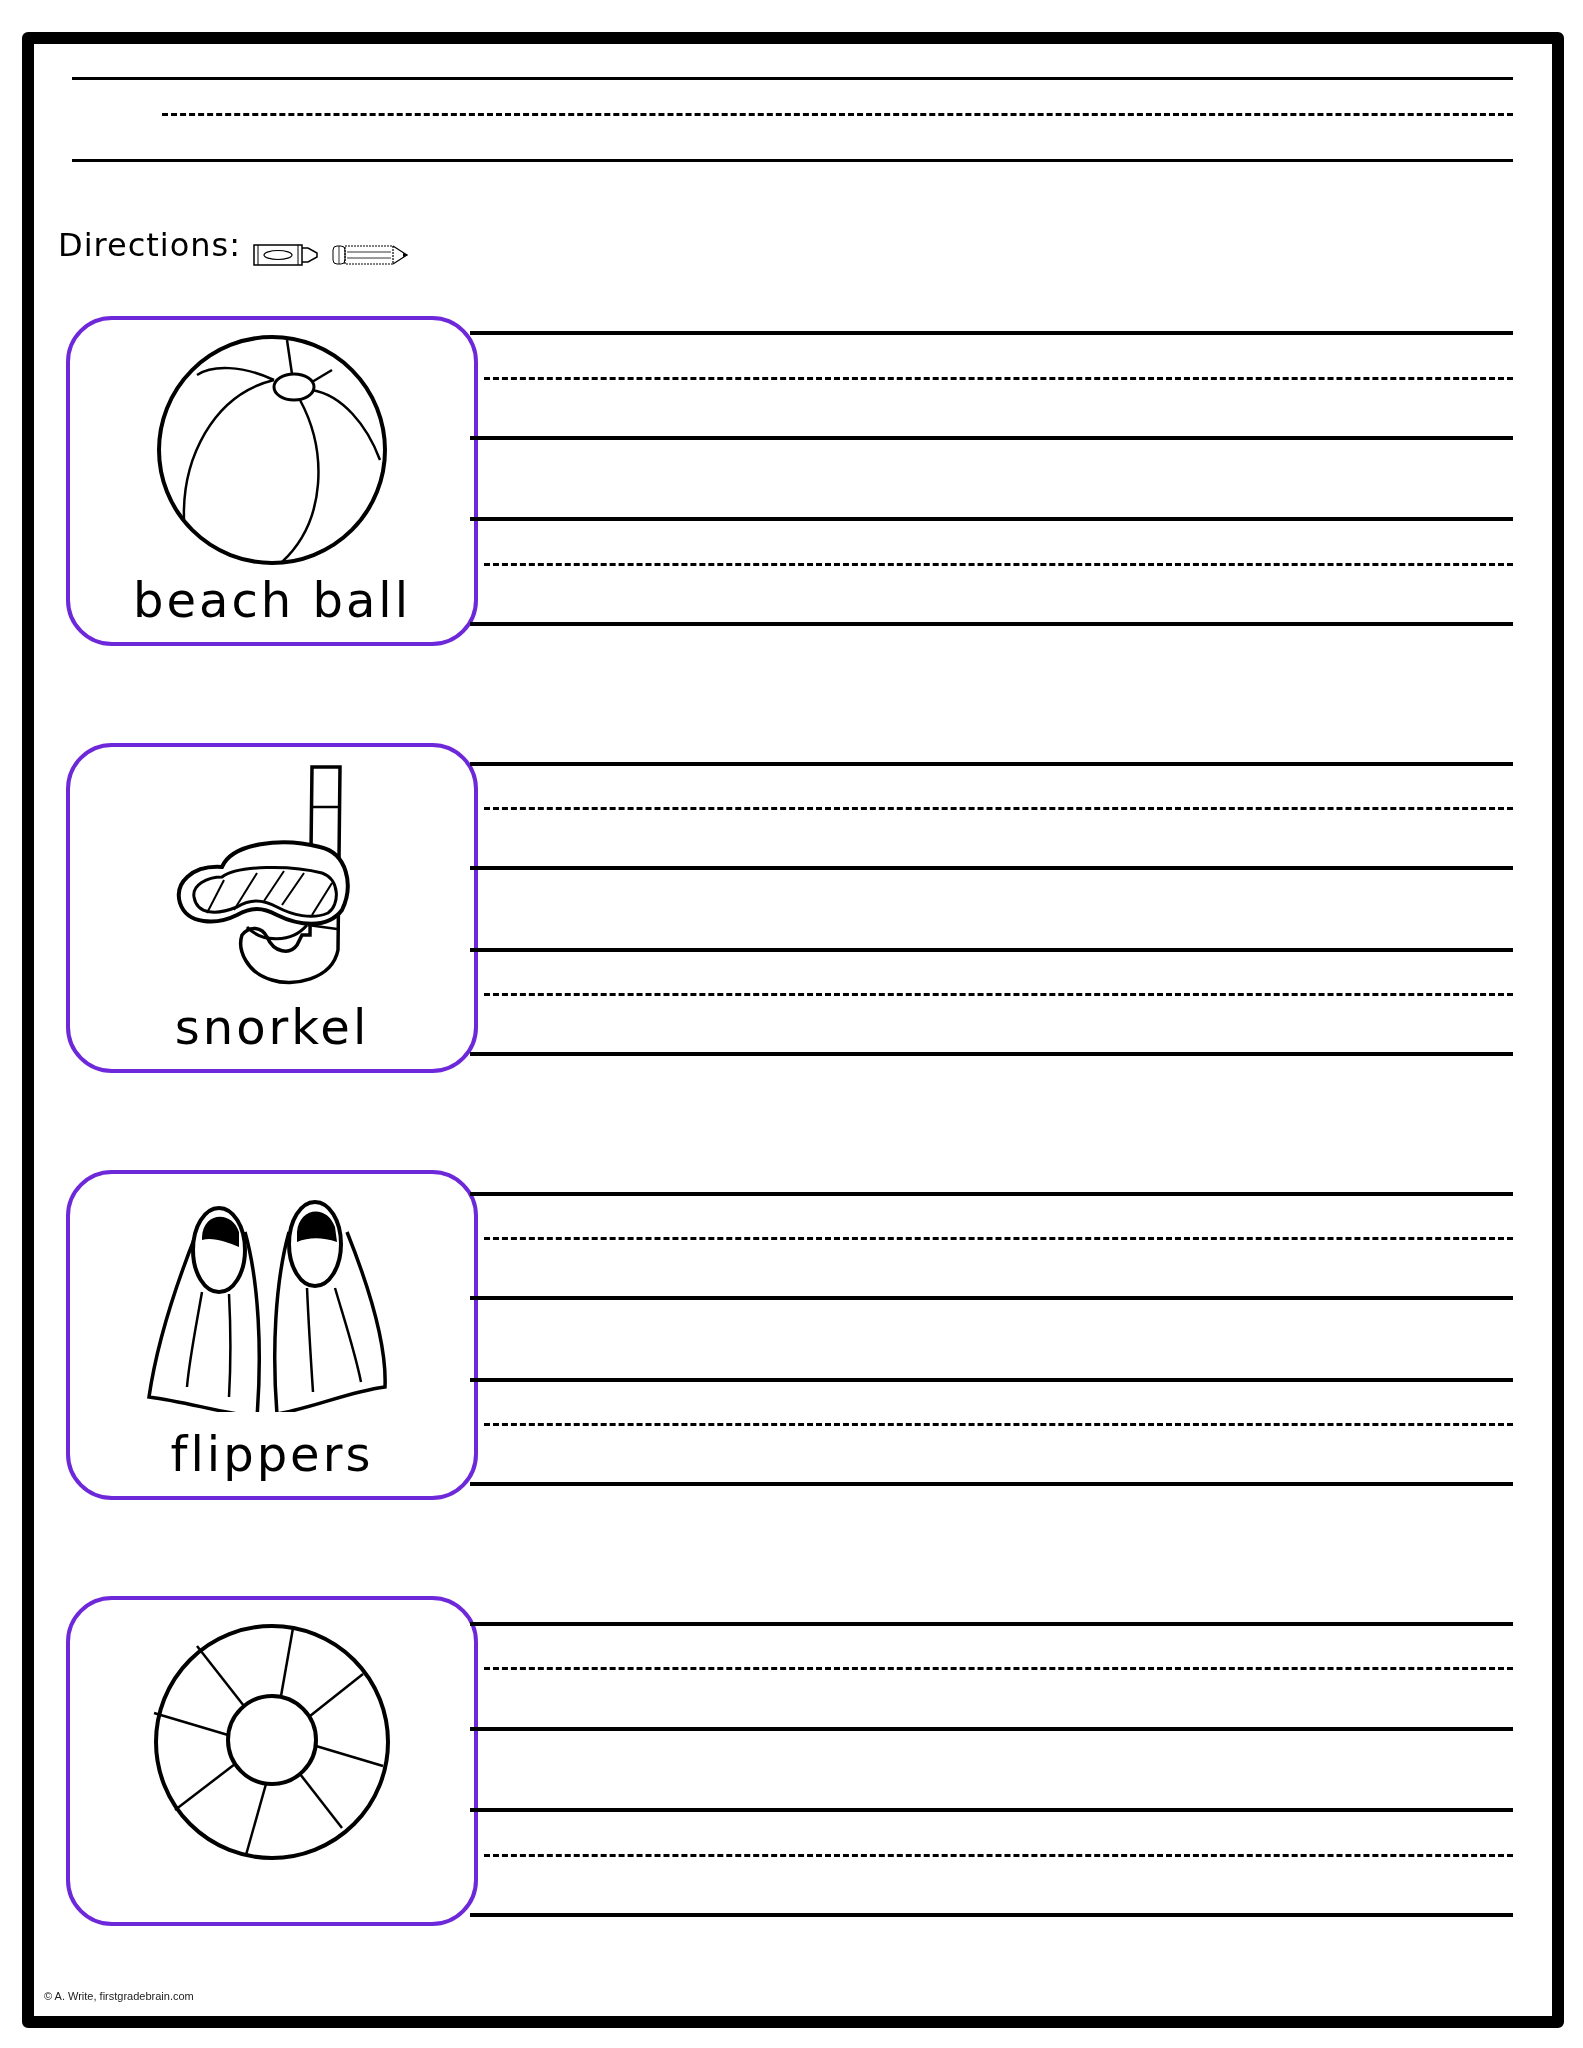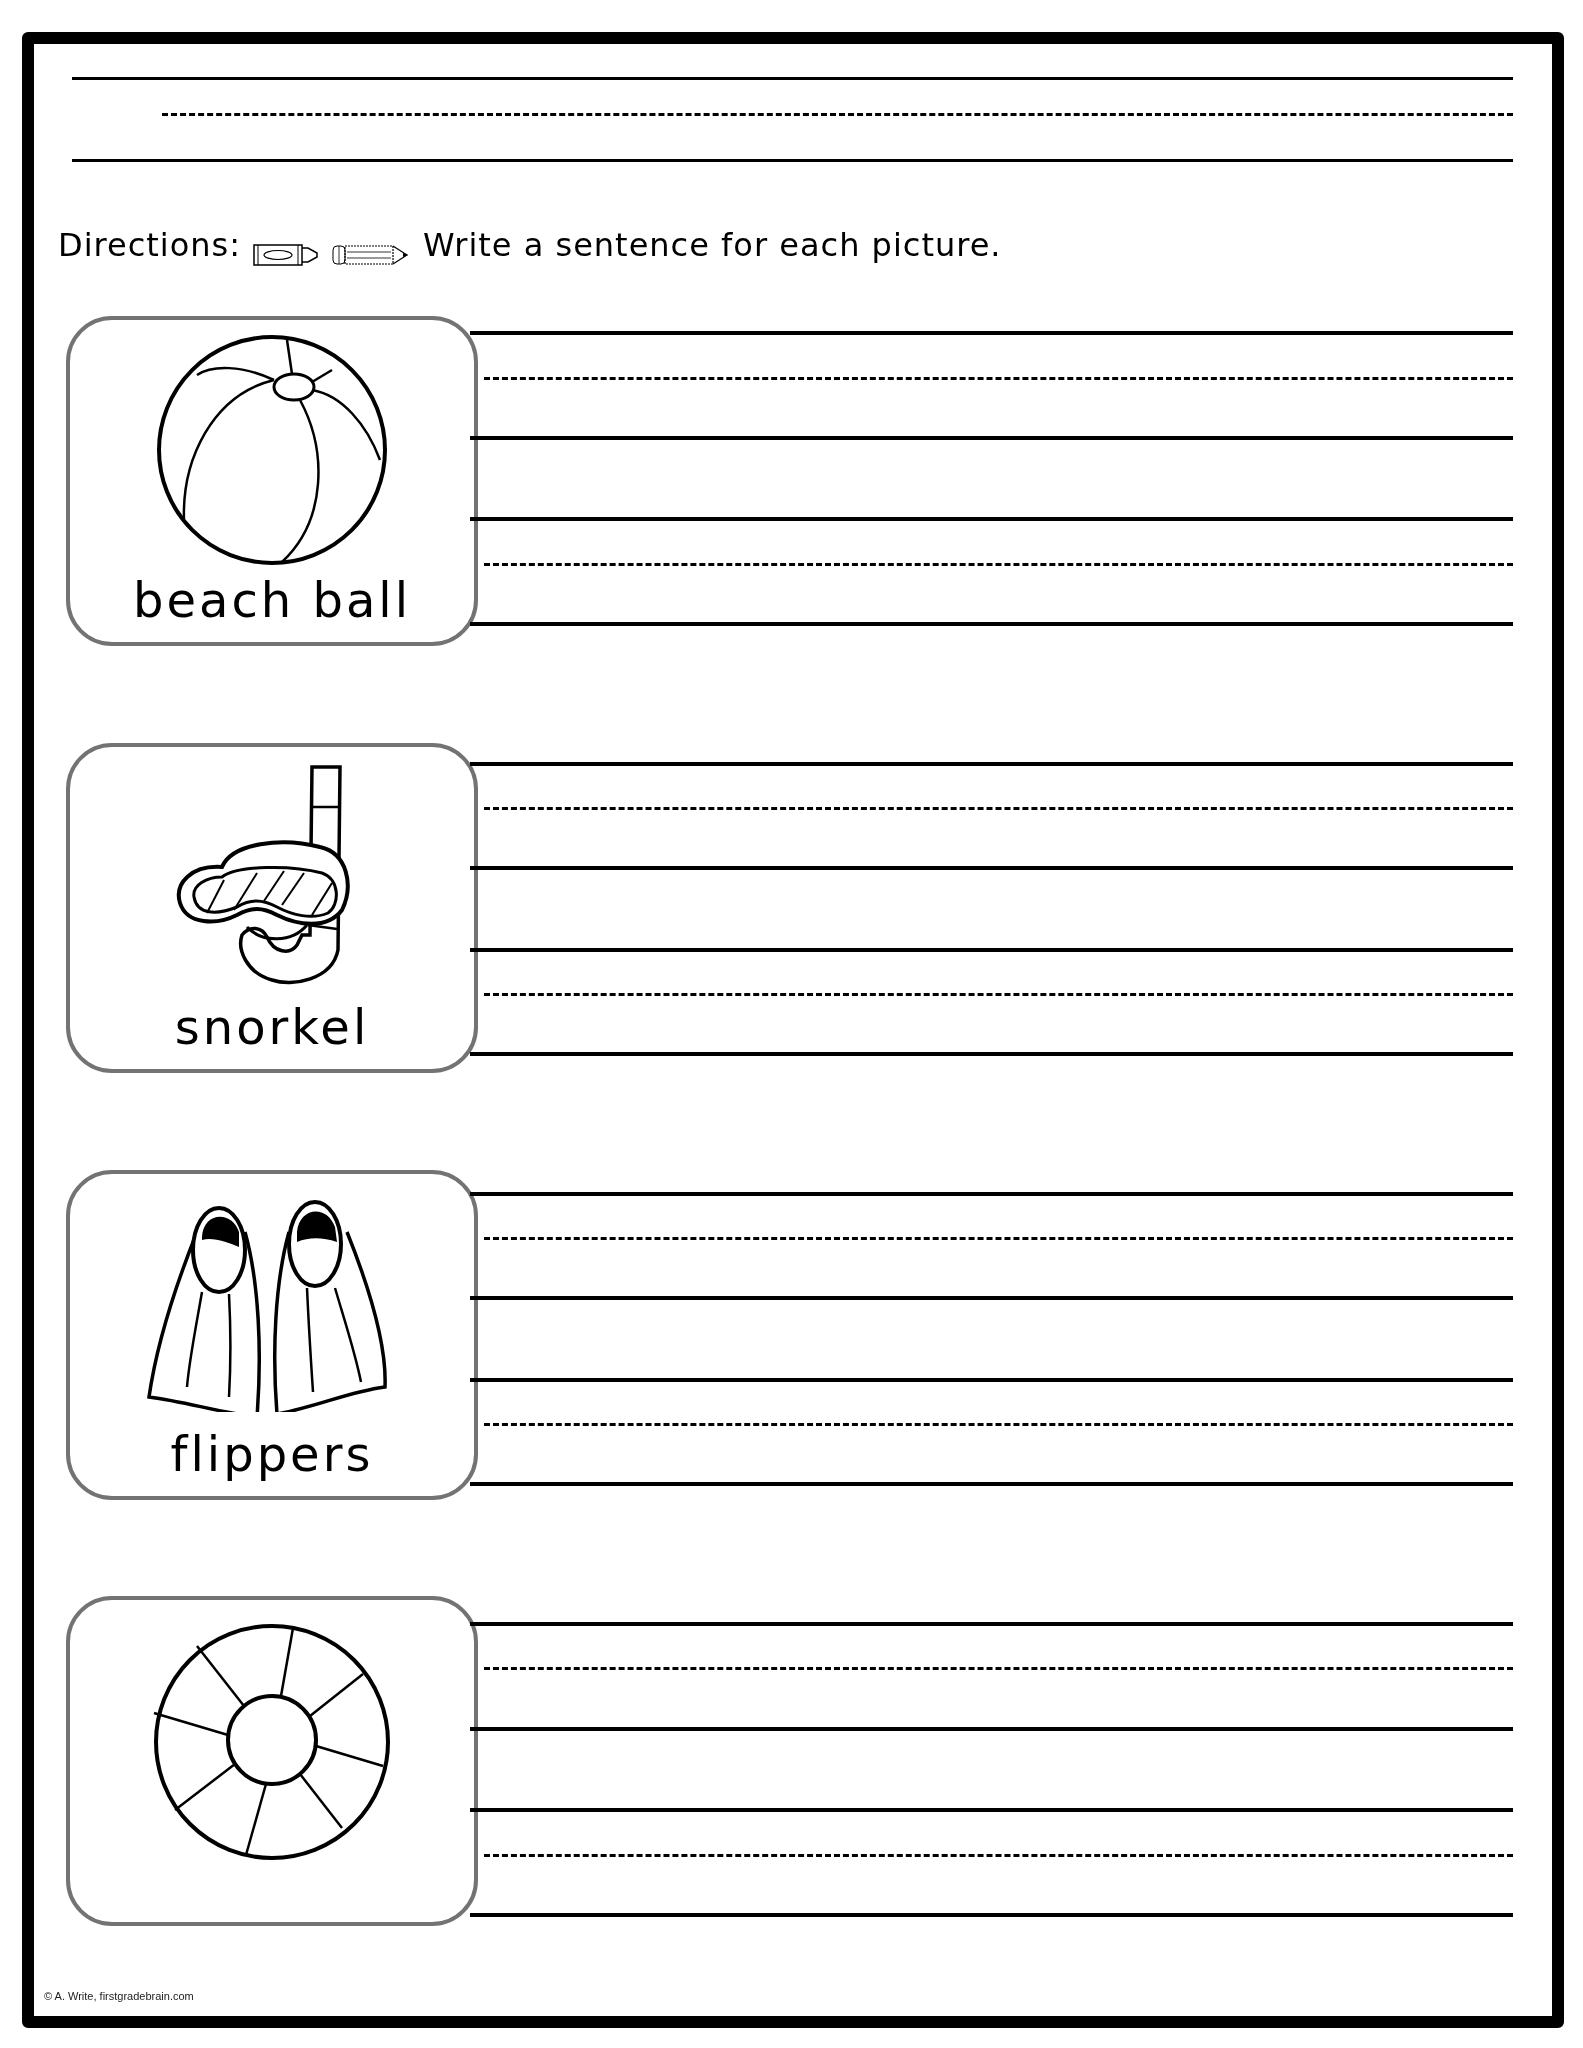--- a/index.html
+++ b/index.html
@@ -9,21 +9,21 @@
            border:12px solid #000; border-radius:6px; box-sizing:content-box; }
   .name-row { position:absolute; left:72px; top:77px; width:1441px; height:86px; }
   .name-row .solid-top { position:absolute; left:0; right:0; top:0; height:3px; background:#000; }
   .name-row .dash-mid { position:absolute; left:90px; right:0; top:36px; border-top:3px dashed #000; }
   .name-row .solid-bot { position:absolute; left:0; right:0; top:82px; height:3px; background:#000; }
   .name-label { position:absolute; left:0; top:2px; font-family:"DejaVu Sans", sans-serif;
                 font-size:74px; line-height:80px; font-weight:bold; background:transparent; letter-spacing:-1px; }
   .directions { position:absolute; left:58px; top:222px; font-size:32px; line-height:46px;
                 white-space:nowrap; display:flex; align-items:flex-end; gap:12px; letter-spacing:1px; }
   .directions svg { display:block; }
-  .card { position:absolute; left:66px; width:412px; height:330px; border:4px solid #737373;
+  .card { position:absolute; left:66px; width:412px; height:330px; border:4px solid #6d28d9;
           border-radius:46px; box-sizing:border-box; background:#fff; }
   .card svg.pic { position:absolute; left:50%; transform:translateX(-50%); top:28px; }
   .card .word { position:absolute; left:0; right:0; bottom:14px; text-align:center;
                 font-size:48px; line-height:56px; letter-spacing:3px; }
   .lines { position:absolute; left:470px; width:1043px; height:300px; }
   .lines .s { position:absolute; left:0; right:0; height:4px; background:#000; }
   .lines .d { position:absolute; left:14px; right:0; border-top:3px dashed #000; }
   .copyright { position:absolute; left:44px; top:1990px; font-family:"Liberation Sans", sans-serif;
                font-size:11px; color:#222; }
 </style>
@@ -53,21 +53,20 @@
     <svg width="80" height="26" viewBox="0 0 80 26">
       <rect x="2" y="4" width="12" height="18" rx="4" fill="none" stroke="#000" stroke-width="1"></rect>
       <line x1="8" y1="4" x2="8" y2="22" stroke="#000" stroke-width="0.8"></line>
       <rect x="14" y="4" width="48" height="18" fill="none" stroke="#000" stroke-width="1.2" stroke-dasharray="2 1"></rect>
       <line x1="16" y1="10" x2="60" y2="10" stroke="#000" stroke-width="0.8"></line>
       <line x1="16" y1="16" x2="60" y2="16" stroke="#000" stroke-width="0.8"></line>
       <path d="M62 4 L76 13 L62 22" fill="none" stroke="#000" stroke-width="1.2"></path>
       <path d="M72 11 L77 13 L72 15 Z" fill="#000"></path>
     </svg>
   </span>
-  <span>Write a sentence for each picture.</span>
 </div>
 
 <div class="card" style="top:316px;">
   <svg class="pic" width="240" height="240" viewBox="0 0 240 240" style="top:10px">
     <circle cx="120" cy="120" r="113" fill="none" stroke="#000" stroke-width="4"></circle>
     <ellipse cx="142" cy="57" rx="20" ry="13" fill="none" stroke="#000" stroke-width="3"></ellipse>
     <path d="M122 50 C 60 65 30 130 32 190" fill="none" stroke="#000" stroke-width="2.5"></path>
     <path d="M148 70 C 175 120 175 190 130 232" fill="none" stroke="#000" stroke-width="2.5"></path>
     <path d="M122 50 C 90 35 60 35 45 45" fill="none" stroke="#000" stroke-width="2.5"></path>
     <path d="M160 60 C 190 65 215 95 228 130" fill="none" stroke="#000" stroke-width="2.5"></path>

